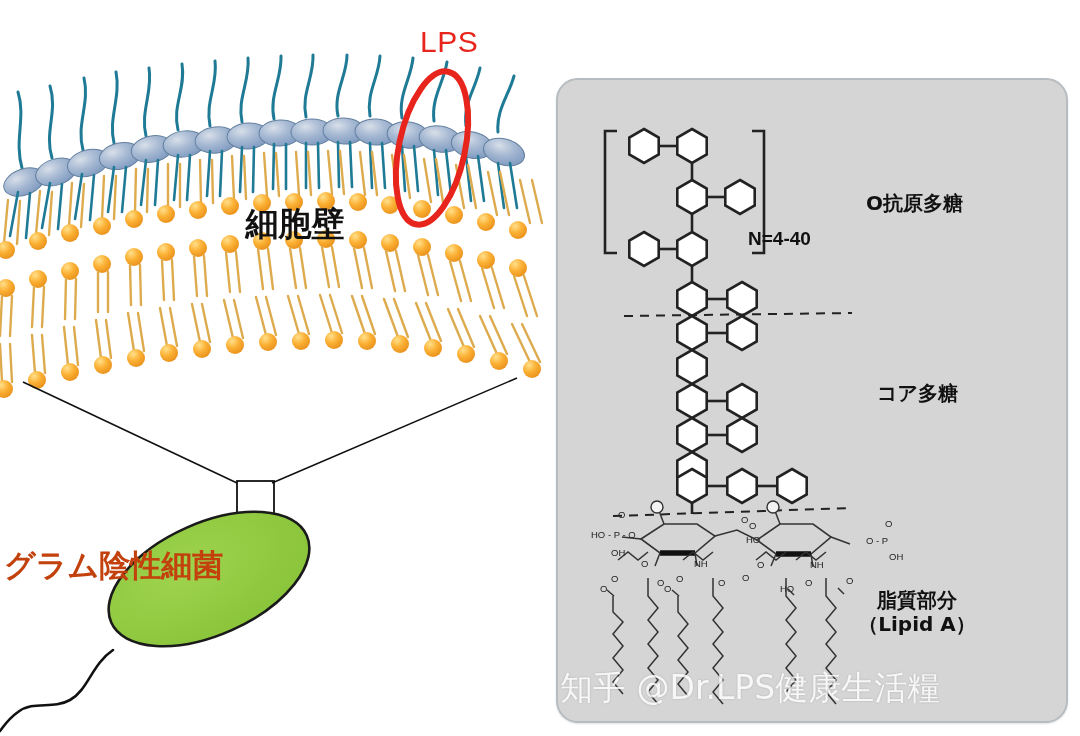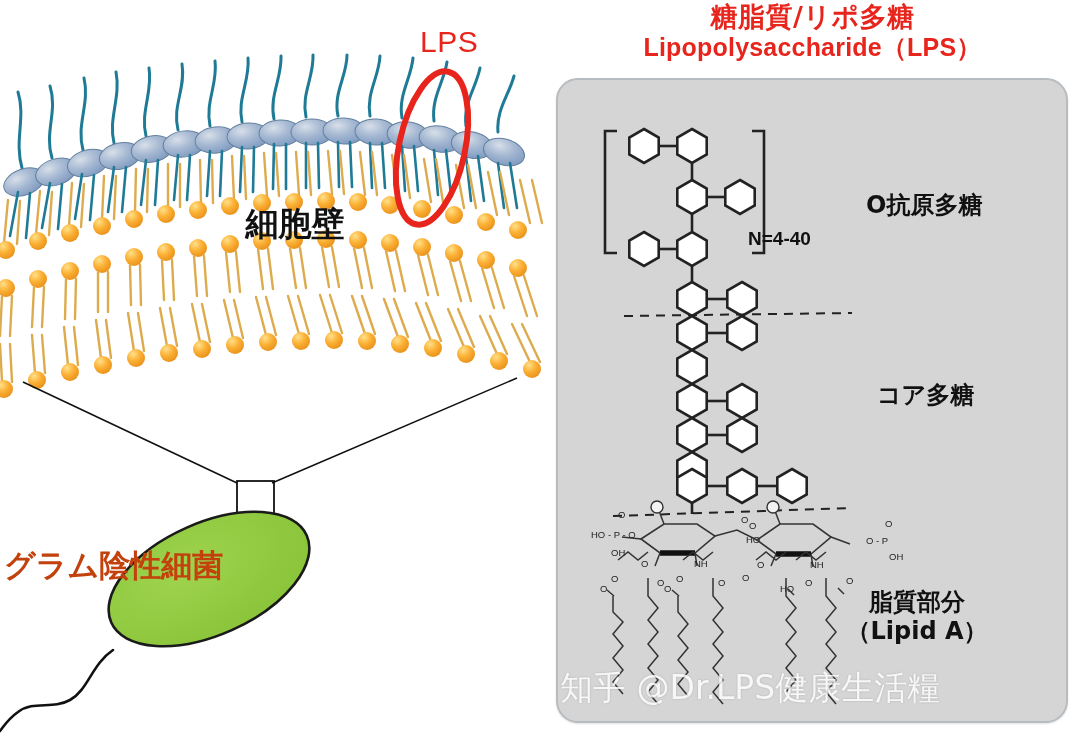--- a/index.html
+++ b/index.html
@@ -19,21 +19,21 @@
 
   
   #right-panel{position:absolute;left:545px;top:0;width:535px;height:736px;background:#fff;}
   #title-block{position:absolute;left:0;top:2px;width:535px;text-align:center;color:#e8251c;
      font-weight:bold;line-height:1.14;}
   #title-jp{font-size:27px;font-family:"DejaVu Sans","Liberation Sans",sans-serif;letter-spacing:.5px;}
   #title-en{font-size:25px;font-family:"Liberation Sans",sans-serif;letter-spacing:.2px;}
   #lps-box{position:absolute;left:11px;top:78px;width:512px;height:645px;
      background:#d5d5d5;border:2px solid #b7bcc0;border-radius:22px;box-sizing:border-box;
      box-shadow:0 1px 2px rgba(0,0,0,.12);}
-  .region-label{position:absolute;font-size:24px;font-weight:bold;color:#111;
+  .region-label{position:absolute;font-size:20px;font-weight:bold;color:#111;
      font-family:"DejaVu Sans","Liberation Sans",sans-serif;line-height:1.2;}
   #label-oantigen{left:866px;top:191px;}
   #label-core{left:877px;top:381px;}
   #label-lipida{left:917px;top:588px;text-align:center;transform:translateX(-50%);white-space:nowrap;}
   #nrepeat-label{position:absolute;left:748px;top:228px;font-size:19px;color:#111;
      font-family:"Liberation Sans",sans-serif;font-weight:600;}
   #watermark{position:absolute;left:560px;top:666px;font-size:33px;color:#ffffff;
      opacity:.82;font-family:"DejaVu Sans","Liberation Sans",sans-serif;
      text-shadow:0 0 2px rgba(120,120,120,.55);white-space:nowrap;z-index:9;pointer-events:none;}
 </style>
@@ -329,24 +329,20 @@
     <div id="lps-callout-label">LPS</div>
 
     <div id="cellwall-label">
       <span>細胞壁</span><br>
     </div>
 
     <div id="bacterium-label">グラム陰性細菌</div>
   </div>
 
   <div id="right-panel">
-    <div id="title-block">
-      <div id="title-jp">糖脂質/リポ多糖</div>
-      <div id="title-en">Lipopolysaccharide（LPS）</div>
-    </div>
     <div id="lps-box"></div>
   </div>
 
   <svg width="1080" height="736" viewBox="0 0 1080 736" style="position:absolute;left:0;top:0;pointer-events:none;">
     <defs>
       <g id="hexS">
         <polygon points="0,-17 14.7,-8.5 14.7,8.5 0,17 -14.7,8.5 -14.7,-8.5" fill="#ffffff" stroke="#222" stroke-width="2.6"></polygon>
       </g>
     </defs>
 

